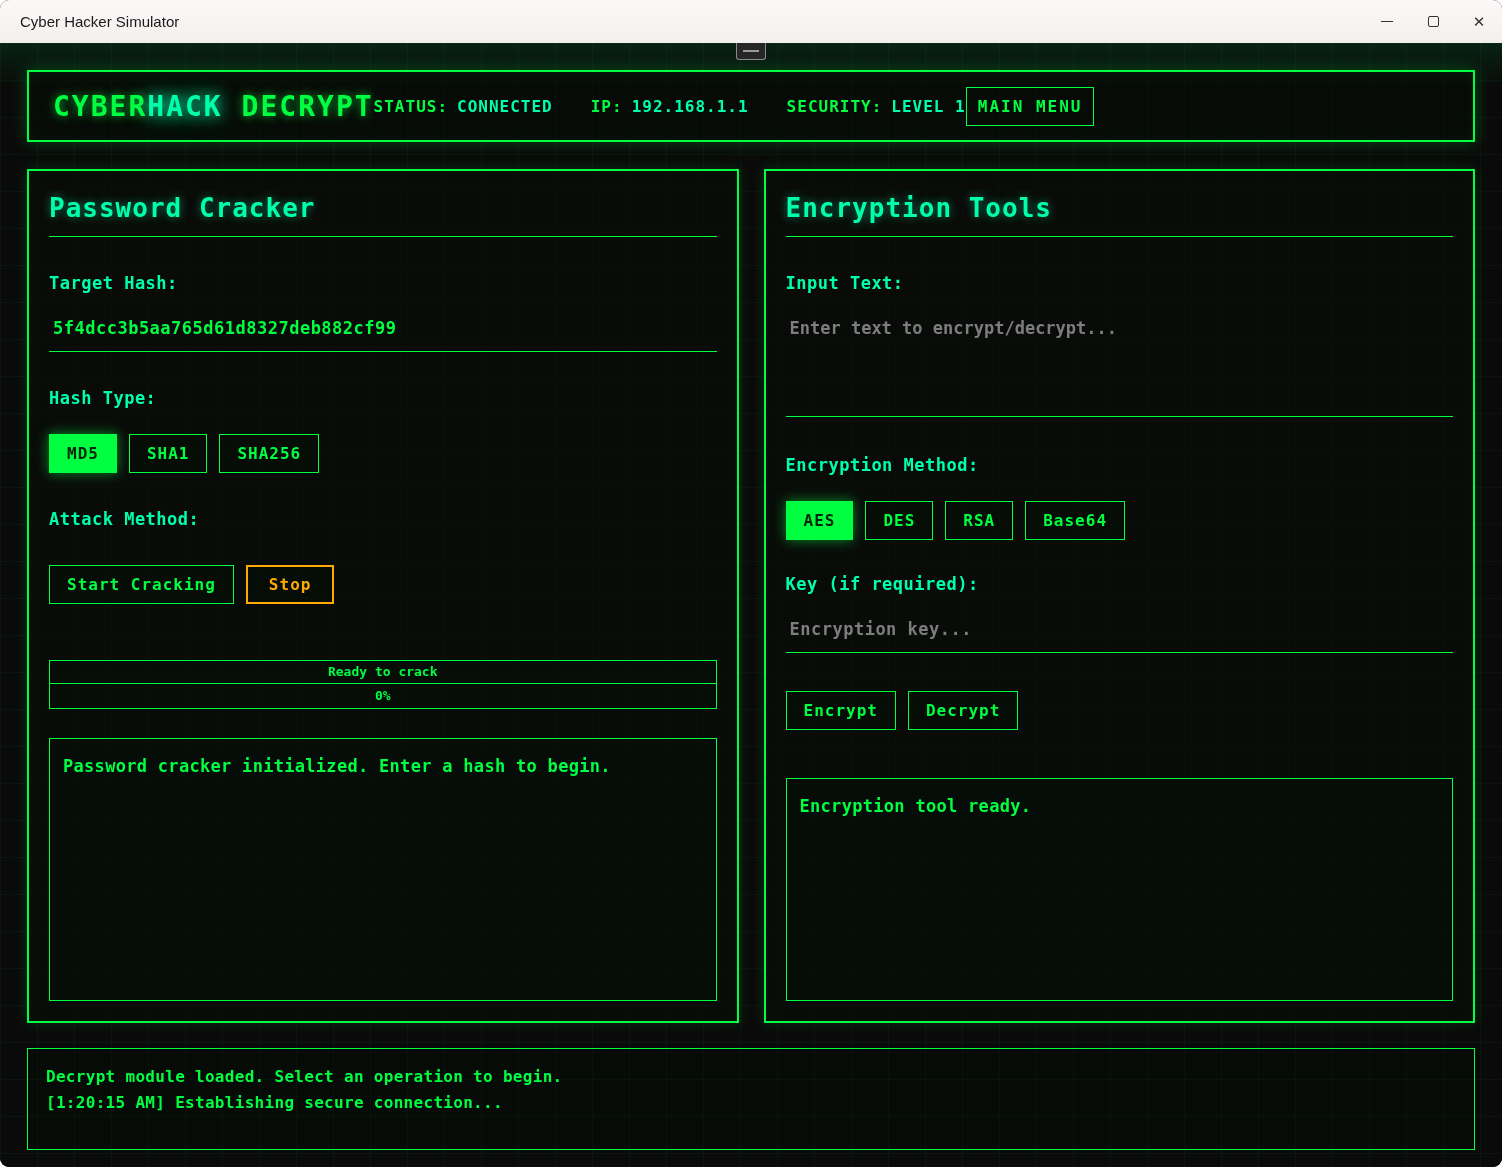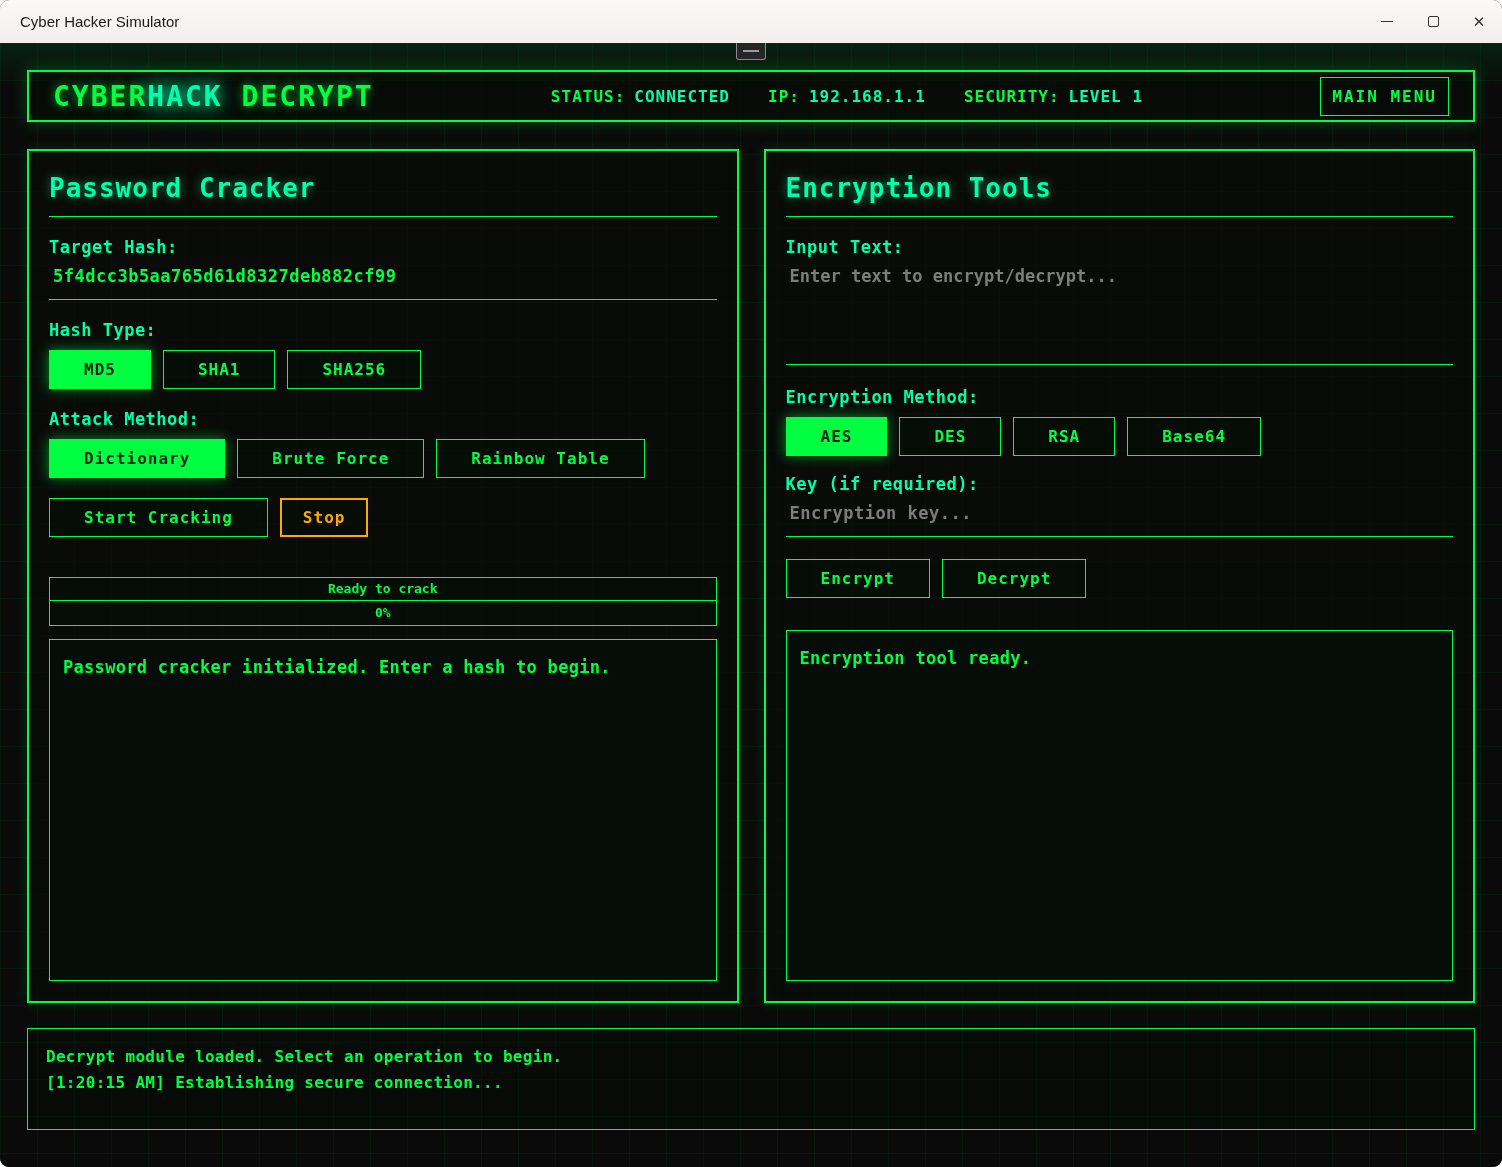--- a/index.html
+++ b/index.html
@@ -20,38 +20,38 @@
       linear-gradient(rgba(0,255,65,0.045) 1px, transparent 1px),
       linear-gradient(90deg, rgba(0,255,65,0.045) 1px, transparent 1px),
       #0a0a0a;
     background-size:100% 100%, 37px 37px, 37px 37px, 100% 100%;
     color:#00ff41;
   }
   .drag-handle { position:absolute; top:0; left:50%; transform:translateX(-50%); width:30px; height:17px; background:#262626; border:1px solid #8a8a8a; border-top:none; border-radius:0 0 3px 3px; display:flex; align-items:center; justify-content:center; }
   .drag-handle-line { width:16px; height:2px; background:#9a9a9a; }
 
   
-  .header { height:52px; border:2px solid #00ff41; box-shadow:0 0 16px rgba(0,255,65,0.25), inset 0 0 14px rgba(0,255,65,0.05); display:flex; align-items:center; justify-content:space-between; padding:0 24px 0 24px; background:rgba(5,12,6,0.55); }
+  .header { height:72px; border:2px solid #00ff41; box-shadow:0 0 16px rgba(0,255,65,0.25), inset 0 0 14px rgba(0,255,65,0.05); display:flex; align-items:center; justify-content:flex-start; padding:0 24px 0 24px; background:rgba(5,12,6,0.55); }
   .logo { font-size:28px; font-weight:bold; letter-spacing:2px; white-space:pre; text-shadow:0 0 10px rgba(0,255,65,0.7); }
   .logo .glitch { color:#00ffaa; text-shadow:0 0 14px rgba(0,255,170,0.95), 0 0 26px rgba(0,255,170,0.6); }
   .statusbar { display:flex; gap:38px; font-size:16px; font-weight:bold; letter-spacing:1px; }
   .statusbar .lbl { color:#00ff41; }
   .statusbar .val { color:#00ffaa; margin-left:9px; }
   .menu-btn { background:transparent; border:1px solid #00ff41; color:#00ff41; font-family:inherit; font-size:16px; font-weight:bold; letter-spacing:2px; padding:9px 11px; cursor:pointer; }
 
   
   .main { display:flex; gap:25px; margin-top:27px; }
-  .panel { flex:1; height:854px; border:2px solid #00ff41; box-shadow:0 0 14px rgba(0,255,65,0.15), inset 0 0 18px rgba(0,255,65,0.03); background:rgba(8,12,9,0.6); padding:22px 20px 20px 20px; display:flex; flex-direction:column; }
+  .panel { flex:1; height:854px; border:2px solid #00ff41; box-shadow:0 0 14px rgba(0,255,65,0.15), inset 0 0 18px rgba(0,255,65,0.03); background:rgba(8,12,9,0.6); padding:22px 20px 20px 20px; display:flex; flex-direction:column;gap:16px; }
   .panel h2 { font-size:26px; font-weight:bold; letter-spacing:1px; color:#00ffaa; text-shadow:0 0 10px rgba(0,255,170,0.5); padding-bottom:13px; border-bottom:1px solid #00ff41; }
   .field-label { display:block; font-size:17px; font-weight:bold; color:#00ffaa; margin-top:20px; letter-spacing:0.5px; }
   .line-input { width:100%; background:transparent; border:none; border-bottom:1px solid #00ff41; outline:none; color:#00ff41; font-family:inherit; font-size:17px; font-weight:bold; letter-spacing:0.5px; padding:9px 4px 13px 4px; }
   .line-input::placeholder, .line-textarea::placeholder { color:#7d7d7d; font-weight:bold; }
   .line-textarea { width:100%; height:108px; background:transparent; border:none; border-bottom:1px solid #00ff41; outline:none; resize:none; color:#00ff41; font-family:inherit; font-size:17px; font-weight:bold; padding:9px 4px; }
   .btn-row { display:flex; gap:12px; margin-top:10px; }
-  .btn { background:rgba(0,20,5,0.25); border:1px solid #00ff41; color:#00ff41; font-family:inherit; font-size:16px; font-weight:bold; letter-spacing:1px; padding:9px 34px; cursor:pointer; }
+  .btn { background:rgba(0,20,5,0.25); border:1px solid #00ff41; color:#00ff41; font-family:inherit; font-size:16px; font-weight:bold; letter-spacing:1px; padding:9px 17px; cursor:pointer; }
   .btn.active { background:#00ff41; color:#062406; box-shadow:0 0 12px rgba(0,255,65,0.55); }
   .btn.warn { border:2px solid #ffaa00; color:#ffaa00; padding:8px 21px; }
   .progress-wrap { margin-top:40px; }
   .progress-status { border:1px solid #00ff41; text-align:center; font-size:13px; font-weight:bold; padding:3px 0 4px 0; color:#00ff41; background:rgba(0,20,5,0.25); }
   .progress-bar { border:1px solid #00ff41; border-top:none; text-align:center; font-size:13px; font-weight:bold; padding:4px 0 5px 0; color:#00ff41; background:rgba(0,20,5,0.25); position:relative; }
   .output-box { flex:1; margin-top:13px; border:1px solid #00ff41; background:rgba(0,18,4,0.3); padding:17px 13px; font-size:17px; font-weight:bold; letter-spacing:0.3px; overflow:hidden; }
   .output-box.enc { margin-top:32px; }
 
   
   .log-box { margin-top:25px; height:102px; border:1px solid #00ff41; background:rgba(0,18,4,0.3); padding:15px 18px; font-size:16px; font-weight:bold; line-height:1.62; letter-spacing:0.3px; color:#00ff41; overflow:hidden; }
@@ -100,25 +100,20 @@
         <input class="line-input" type="text" value="5f4dcc3b5aa765d61d8327deb882cf99" style="">
 
         <label class="field-label">Hash Type:</label>
         <div class="btn-row">
           <button class="btn active">MD5</button>
           <button class="btn">SHA1</button>
           <button class="btn">SHA256</button>
         </div>
 
         <label class="field-label">Attack Method:</label>
-        <div class="btn-row">
-          <button class="btn active">Dictionary</button>
-          <button class="btn">Brute Force</button>
-          <button class="btn">Rainbow Table</button>
-        </div>
 
         <div class="btn-row" style="margin-top:20px;">
           <button class="btn">Start Cracking</button>
           <button class="btn warn">Stop</button>
         </div>
 
         <div class="progress-wrap">
           <div class="progress-status">Ready to crack</div>
           <div class="progress-bar">0%</div>
         </div>

